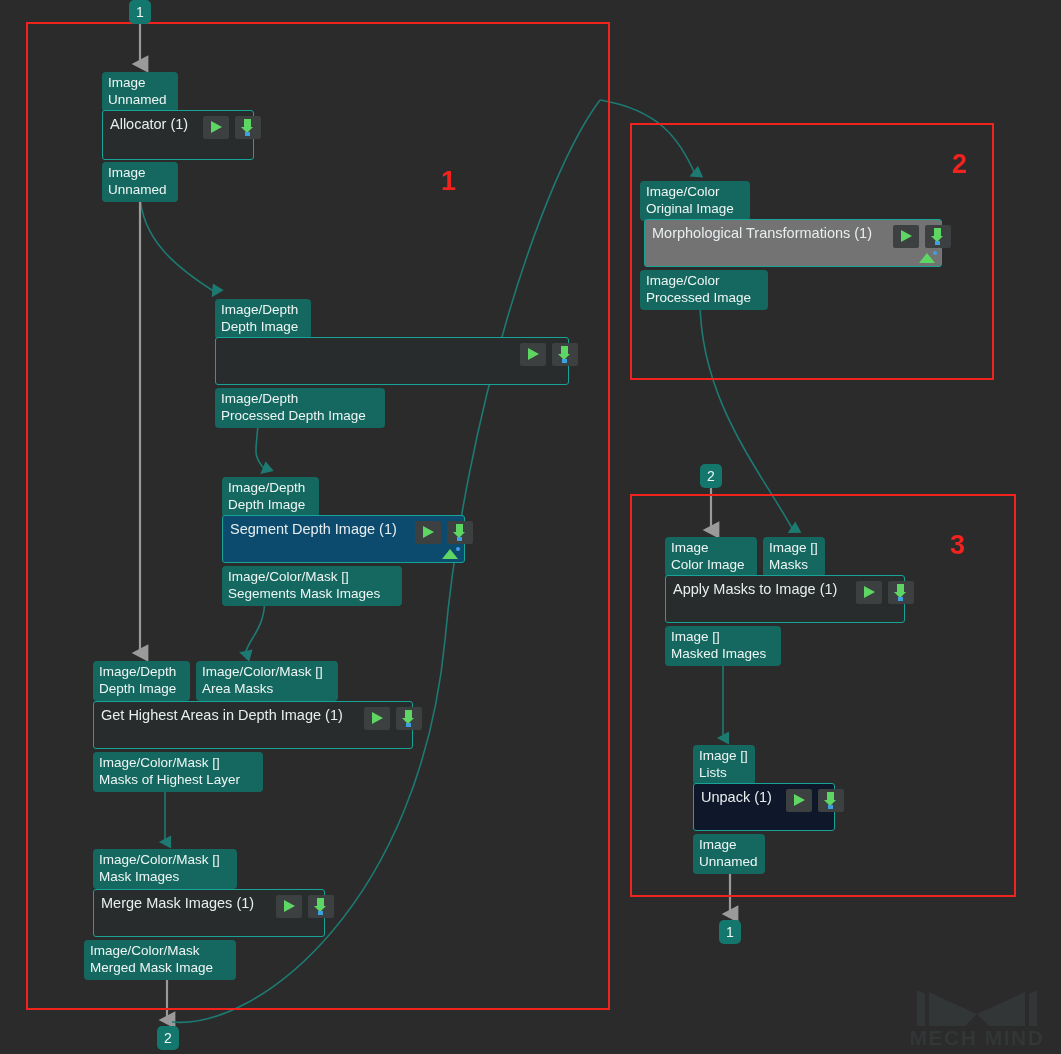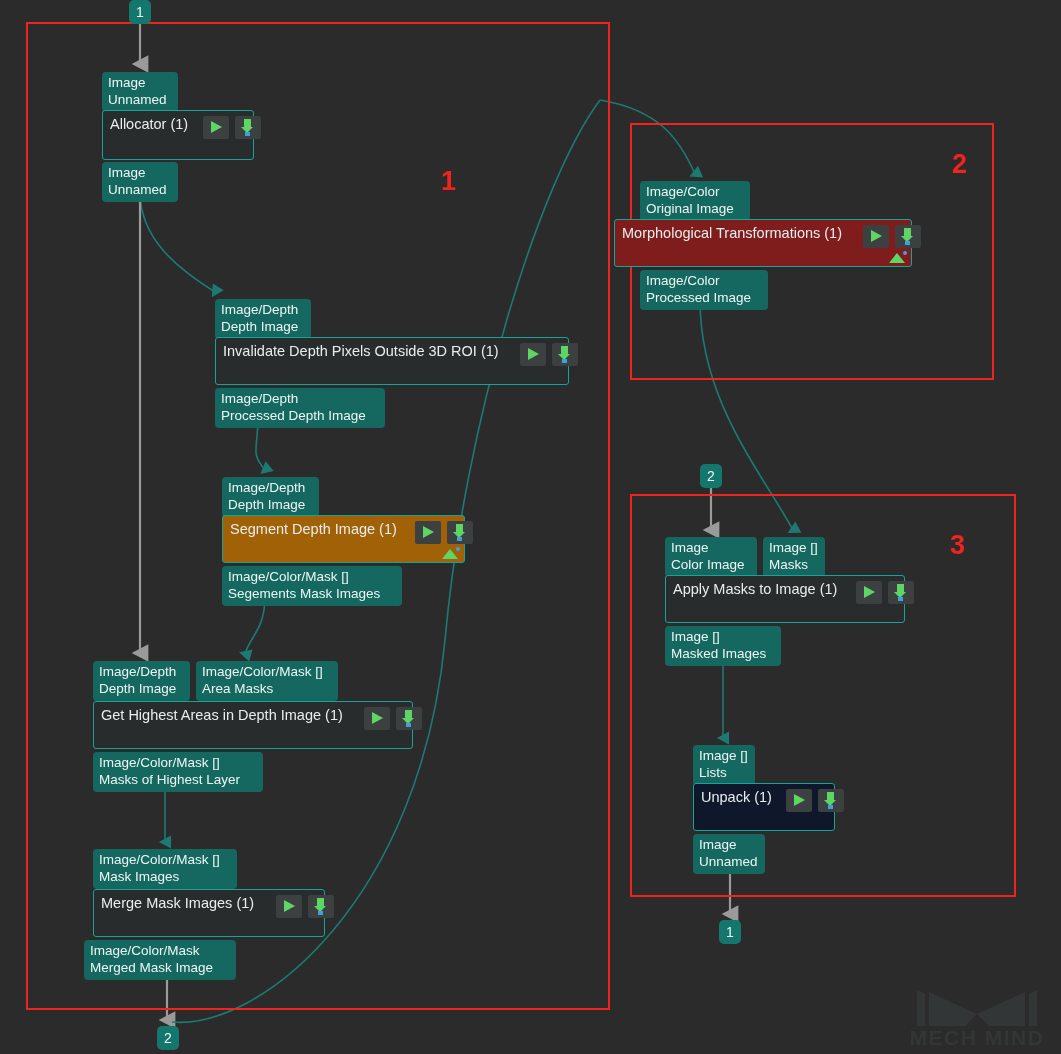--- a/index.html
+++ b/index.html
@@ -130,32 +130,31 @@
         <div class="btn save" style="left: 132px;">
           <span class="arrow"></span>
           <span class="tray"></span>
         </div>
       </div>
       <div class="port in" style="left: 215px; top: 299px; min-width: 96px; background: rgb(21, 104, 95);">Image/Depth
 Depth Image</div>
       <div class="port out" style="left: 215px; top: 388px; min-width: 170px; background: rgb(21, 104, 95);">Image/Depth
 Processed Depth Image</div>
       <div class="node" style="left: 215px; top: 337px; width: 354px; height: 48px; border-color: rgb(23, 163, 152); background: rgb(40, 44, 44);">
-        <div class="title">Invalidate Depth Pixels Outside 3D ROI (1)</div>
         <div class="btn play" style="left: 304px;"></div>
         <div class="btn save" style="left: 336px;">
           <span class="arrow"></span>
           <span class="tray"></span>
         </div>
       </div>
       <div class="port in" style="left: 222px; top: 477px; min-width: 97px; background: rgb(21, 104, 95);">Image/Depth
 Depth Image</div>
       <div class="port out" style="left: 222px; top: 566px; min-width: 180px; background: rgb(21, 104, 95);">Image/Color/Mask []
 Segements Mask Images</div>
-      <div class="node" style="left: 222px; top: 515px; width: 243px; height: 48px; border-color: rgb(23, 163, 152); background: #a16207;">
+      <div class="node" style="left: 222px; top: 515px; width: 243px; height: 48px; border-color: rgb(23, 163, 152); background: #0c4a6e;">
         <div class="title">Segment Depth Image (1)</div>
         <div class="btn play" style="left: 192px;"></div>
         <div class="btn save" style="left: 224px;">
           <span class="arrow"></span>
           <span class="tray"></span>
         </div>
         <div class="minibadge">
           <span class="hill"></span>
           <span class="dot"></span>
         </div>
@@ -183,21 +182,21 @@
         <div class="btn play" style="left: 182px;"></div>
         <div class="btn save" style="left: 214px;">
           <span class="arrow"></span>
           <span class="tray"></span>
         </div>
       </div>
       <div class="port in" style="left: 640px; top: 181px; min-width: 110px; background: rgb(21, 104, 95);">Image/Color
 Original Image</div>
       <div class="port out" style="left: 640px; top: 270px; min-width: 128px; background: rgb(21, 104, 95);">Image/Color
 Processed Image</div>
-      <div class="node" style="left: 614px; top: 219px; width: 298px; height: 48px; border-color: rgb(23, 163, 152); background: #7f1d1d;">
+      <div class="node" style="left: 644px; top: 219px; width: 298px; height: 48px; border-color: rgb(23, 163, 152); background: #737373;">
         <div class="title">Morphological Transformations (1)</div>
         <div class="btn play" style="left: 248px;"></div>
         <div class="btn save" style="left: 280px;">
           <span class="arrow"></span>
           <span class="tray"></span>
         </div>
         <div class="minibadge">
           <span class="hill"></span>
           <span class="dot"></span>
         </div>

